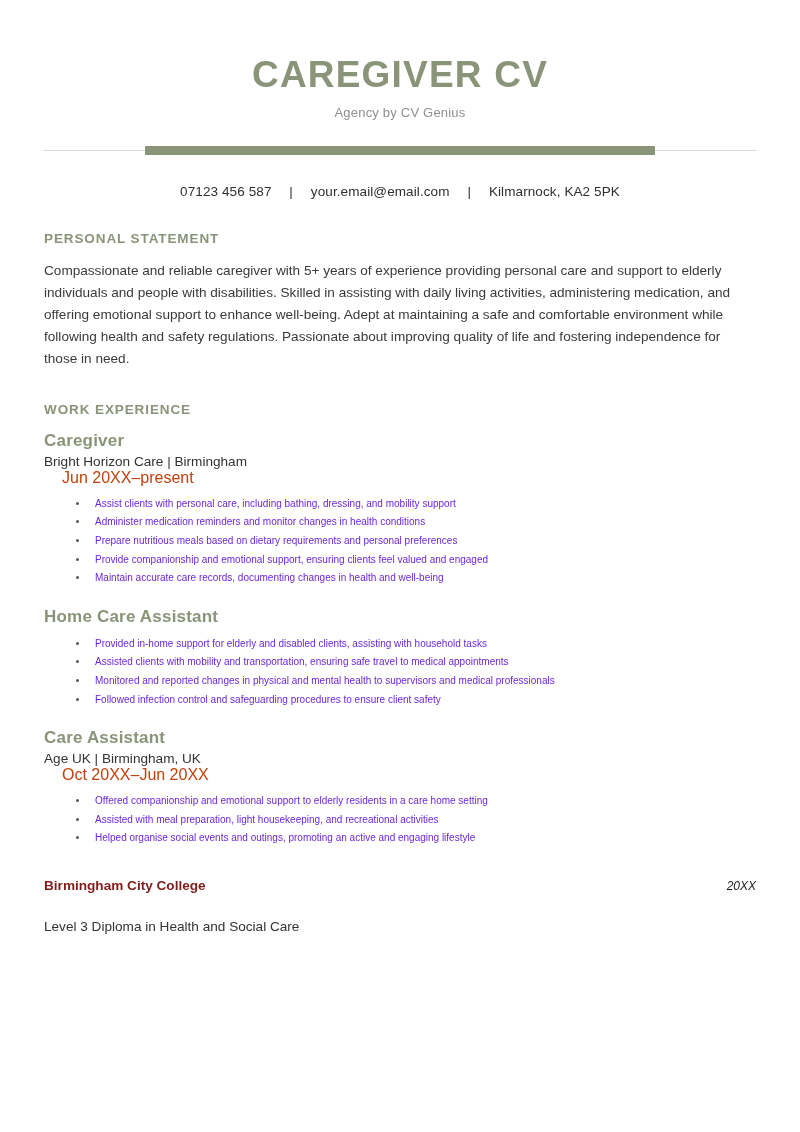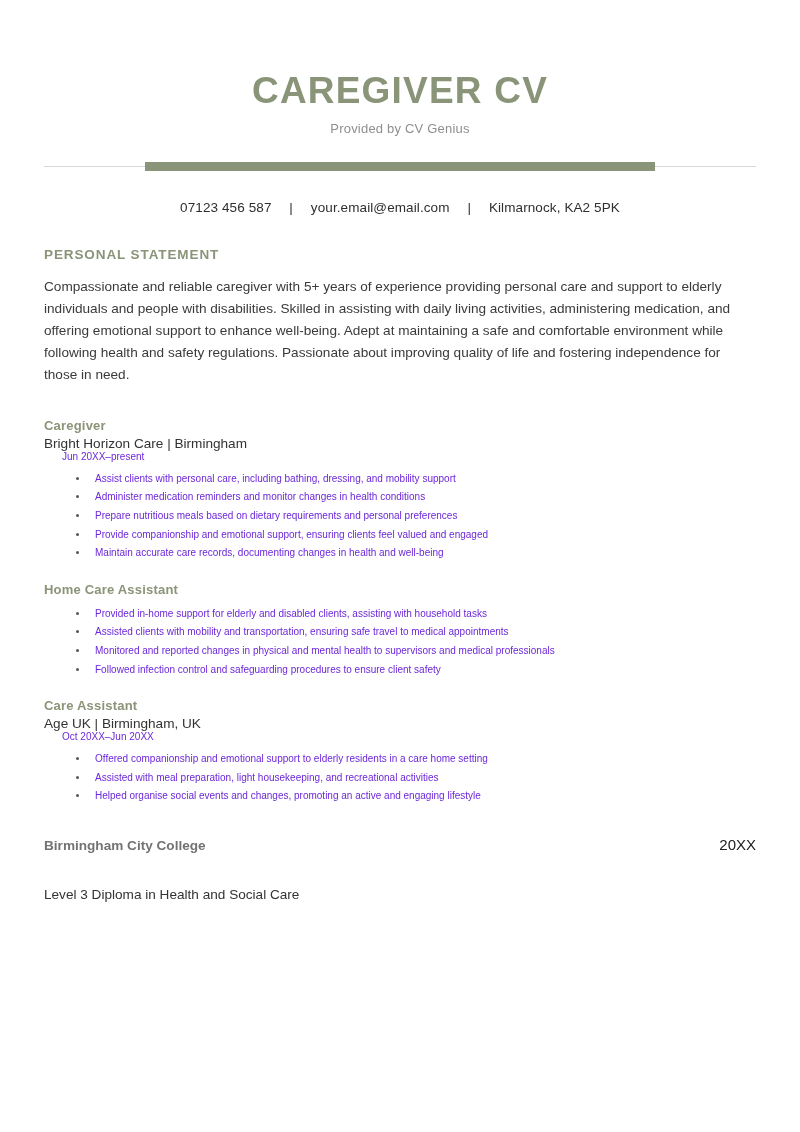--- a/index.html
+++ b/index.html
@@ -11,21 +11,21 @@
   body {
     width: 800px;
     height: 1132px;
     font-family: "Liberation Sans", sans-serif;
     color: #333333;
     position: relative;
   }
   .page {
     width: 800px;
     min-height: 1132px;
-    padding: 16px 44px;
+    padding: 0 44px;
     background: #ffffff;
     position: relative;
   }
 
   
   .header {
     padding-top: 54px;
     text-align: center;
   }
   .cv-title {
@@ -95,39 +95,39 @@
     font-size: 13.6px;
     line-height: 1.62;
     color: #3a3a3a;
     margin-top: 4px;
   }
 
   .job {
     margin-bottom: 20px;
   }
   .job-title {
-    font-size: 13px;
+    font-size: 17px;
     font-weight: bold;
     color: #8a9478;
     letter-spacing: 0.2px;
   }
   .job-line2 {
     display: flex;
     justify-content: space-between;
     align-items: baseline;
     margin-top: 3px;
     flex-direction: column;
   }
   .job-org {
     font-size: 13.6px;
     color: #333333;
   }
   .job-dates {
-    font-size: 10px;
-    color: #6d28d9;
+    font-size: 16px;
+    color: #c2410c;
     white-space: nowrap;
     padding-left: 18px;
   }
   ul.bullets {
     margin: 9px 0 0 0;
     padding-left: 45px;
   }
   ul.bullets li {
     font-size: 10px;
     line-height: 1.62;
@@ -144,61 +144,63 @@
     margin-top: 18px;
   }
   .edu-head {
     display: flex;
     justify-content: space-between;
     align-items: baseline;
   }
   .edu-school {
     font-size: 13.6px;
     font-weight: bold;
-    color: #737373;
+    color: #7f1d1d;
   }
   .edu-date {
-    font-size: 15px;
+    font-size: 12px;
     color: #222;
+    font-style: italic;
   }
   .edu-degree {
     font-size: 13.6px;
     color: #333;
-    margin-top: 34px;
+    margin-top: 26px;
   }
   .spacer-bottom { height: 40px; }
 </style>
 </head>
 <body>
 
 <div class="page">
 
   <div class="header">
     <div class="cv-title">CAREGIVER CV</div>
-    <div class="cv-subtitle">Provided by CV Genius</div>
+    <div class="cv-subtitle">Agency by CV Genius</div>
     <div class="rule-wrap">
       <div class="rule-thin"></div>
       <div class="rule-thick"></div>
     </div>
   </div>
 
   <div class="contact">
     <span>07123 456 587</span>
     <span class="sep">|</span>
     <span>your.email@email.com</span>
     <span class="sep">|</span>
     <span>Kilmarnock, KA2 5PK</span>
   </div>
 
   <div class="section">
     <div class="section-title">PERSONAL STATEMENT</div>
     <div class="statement">Compassionate and reliable caregiver with 5+ years of experience providing personal care and support to elderly individuals and people with disabilities. Skilled in assisting with daily living activities, administering medication, and offering emotional support to enhance well-being. Adept at maintaining a safe and comfortable environment while following health and safety regulations. Passionate about improving quality of life and fostering independence for those in need.</div>
   </div>
 
   <div class="section">
+    <div class="section-title">WORK EXPERIENCE</div>
 
     <div class="job">
       <div class="job-title">Caregiver</div>
       <div class="job-line2">
         <span class="job-org">Bright Horizon Care | Birmingham</span>
         <span class="job-dates">Jun 20XX–present</span>
       </div>
       <ul class="bullets">
         <li>Assist clients with personal care, including bathing, dressing, and mobility support</li>
         <li>Administer medication reminders and monitor changes in health conditions</li>
@@ -220,21 +222,21 @@
 
     <div class="job">
       <div class="job-title">Care Assistant</div>
       <div class="job-line2">
         <span class="job-org">Age UK | Birmingham, UK</span>
         <span class="job-dates">Oct 20XX–Jun 20XX</span>
       </div>
       <ul class="bullets">
         <li>Offered companionship and emotional support to elderly residents in a care home setting</li>
         <li>Assisted with meal preparation, light housekeeping, and recreational activities</li>
-        <li>Helped organise social events and changes, promoting an active and engaging lifestyle</li>
+        <li>Helped organise social events and outings, promoting an active and engaging lifestyle</li>
       </ul>
     </div>
   </div>
 
   <div class="section">
     <div class="edu">
       <div class="edu-head">
         <span class="edu-school">Birmingham City College</span>
         <span class="edu-date">20XX</span>
       </div>

